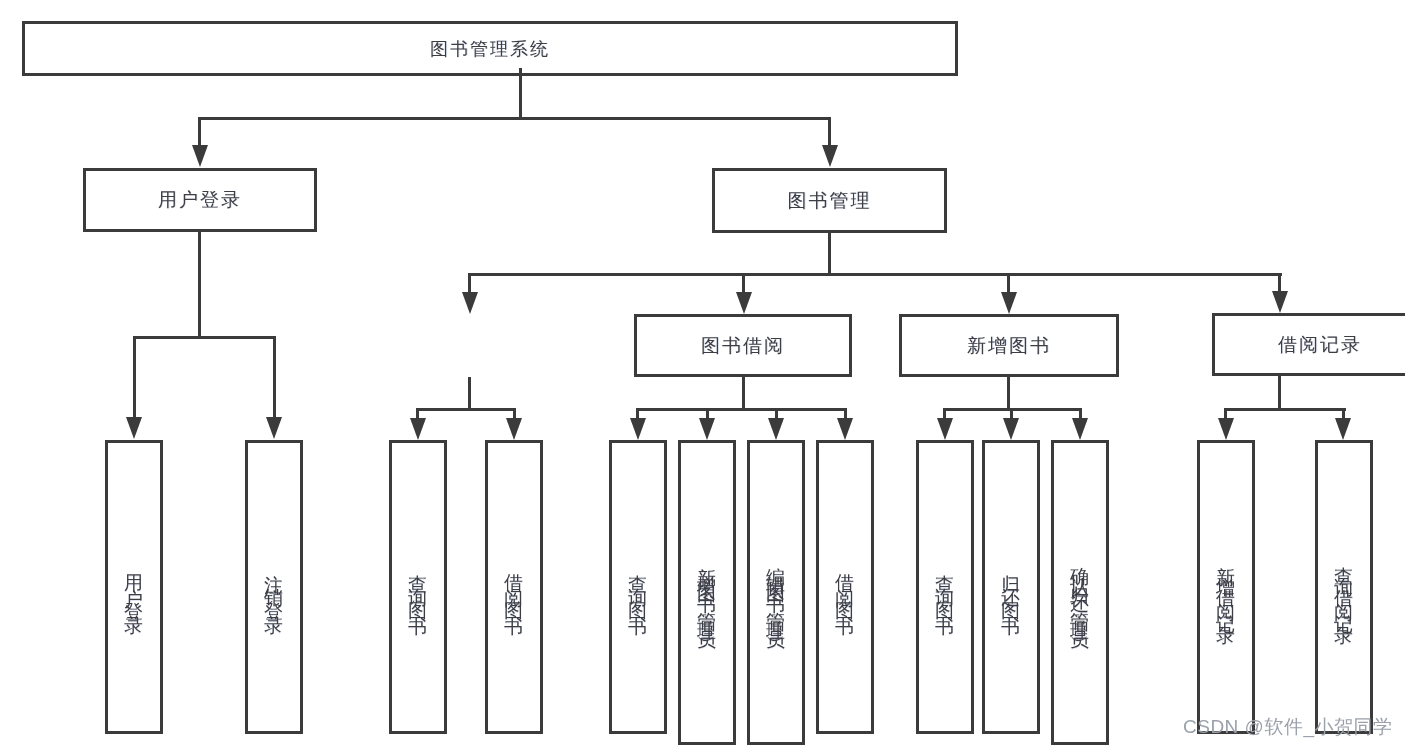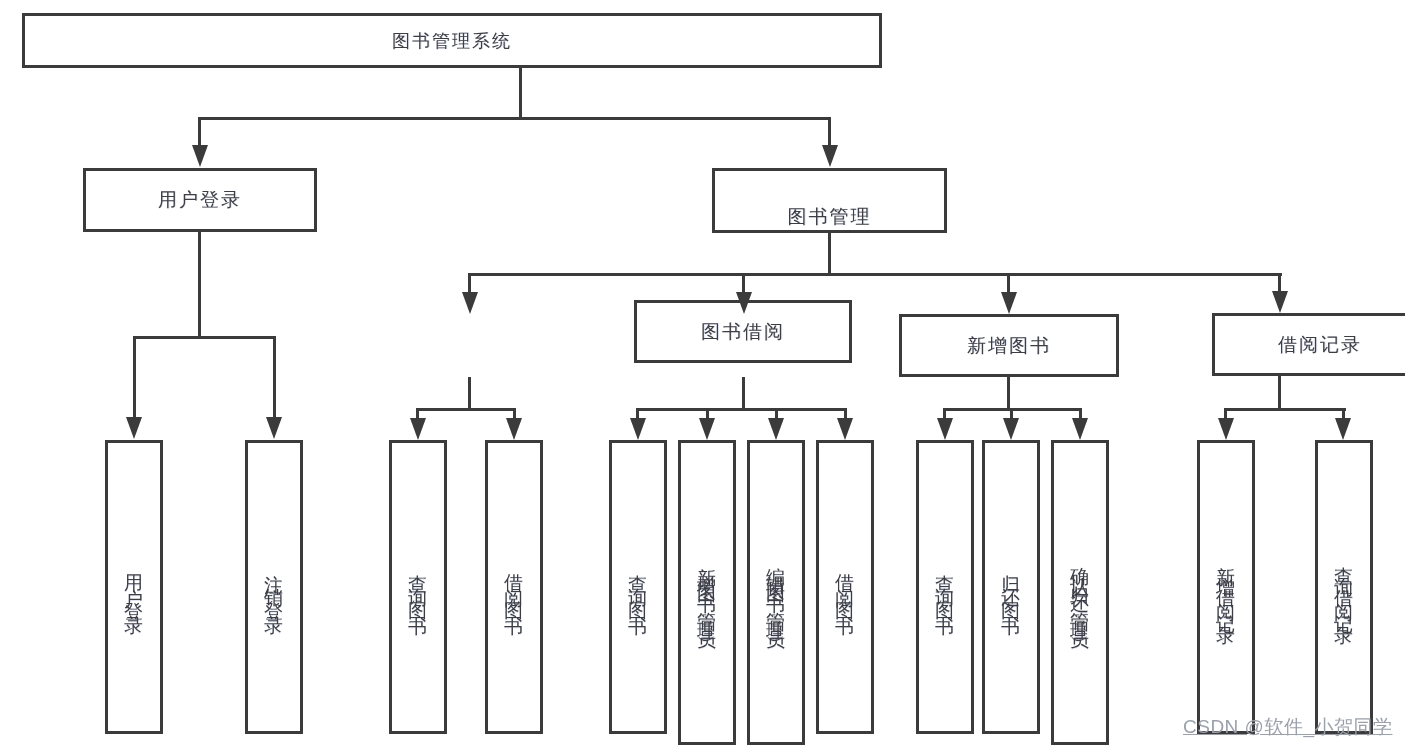--- a/index.html
+++ b/index.html
@@ -56,40 +56,39 @@
     border-right:8px solid transparent;
     border-top:22px solid var(--line);
   }
   .watermark{
     position:absolute;
     left:1183px;top:714px;width:220px;
     font-size:19px;letter-spacing:0.5px;
     color:var(--wm);
     white-space:nowrap;
     z-index:5;
-    text-decoration:underline;
   }
 </style>
 </head>
 <body>
 
 <div class="canvas">
 
-  <div class="box" style="left:22px;top:13px;width:860px;height:55px;">
+  <div class="box" style="left:22px;top:21px;width:936px;height:55px;">
     <span class="hlabel root-label">图书管理系统</span>
   </div>
 
   <div class="box" style="left:83px;top:168px;width:234px;height:64px;">
     <span class="hlabel">用户登录</span>
   </div>
-  <div class="box" style="left:712px;top:168px;width:235px;height:65px;align-items:flex-end;">
+  <div class="box" style="left:712px;top:168px;width:235px;height:65px;">
     <span class="hlabel">图书管理</span>
   </div>
 
-  <div class="box" style="left:634px;top:300px;width:218px;height:63px;">
+  <div class="box" style="left:634px;top:314px;width:218px;height:63px;">
     <span class="hlabel">图书借阅</span>
   </div>
   <div class="box" style="left:899px;top:314px;width:220px;height:63px;">
     <span class="hlabel">新增图书</span>
   </div>
   <div class="box" style="left:1172px;top:313px;width:216px;height:63px;margin-left:40px;">
     <span class="hlabel">借阅记录</span>
   </div>
 
   <div class="vbox" style="left:105px;">

